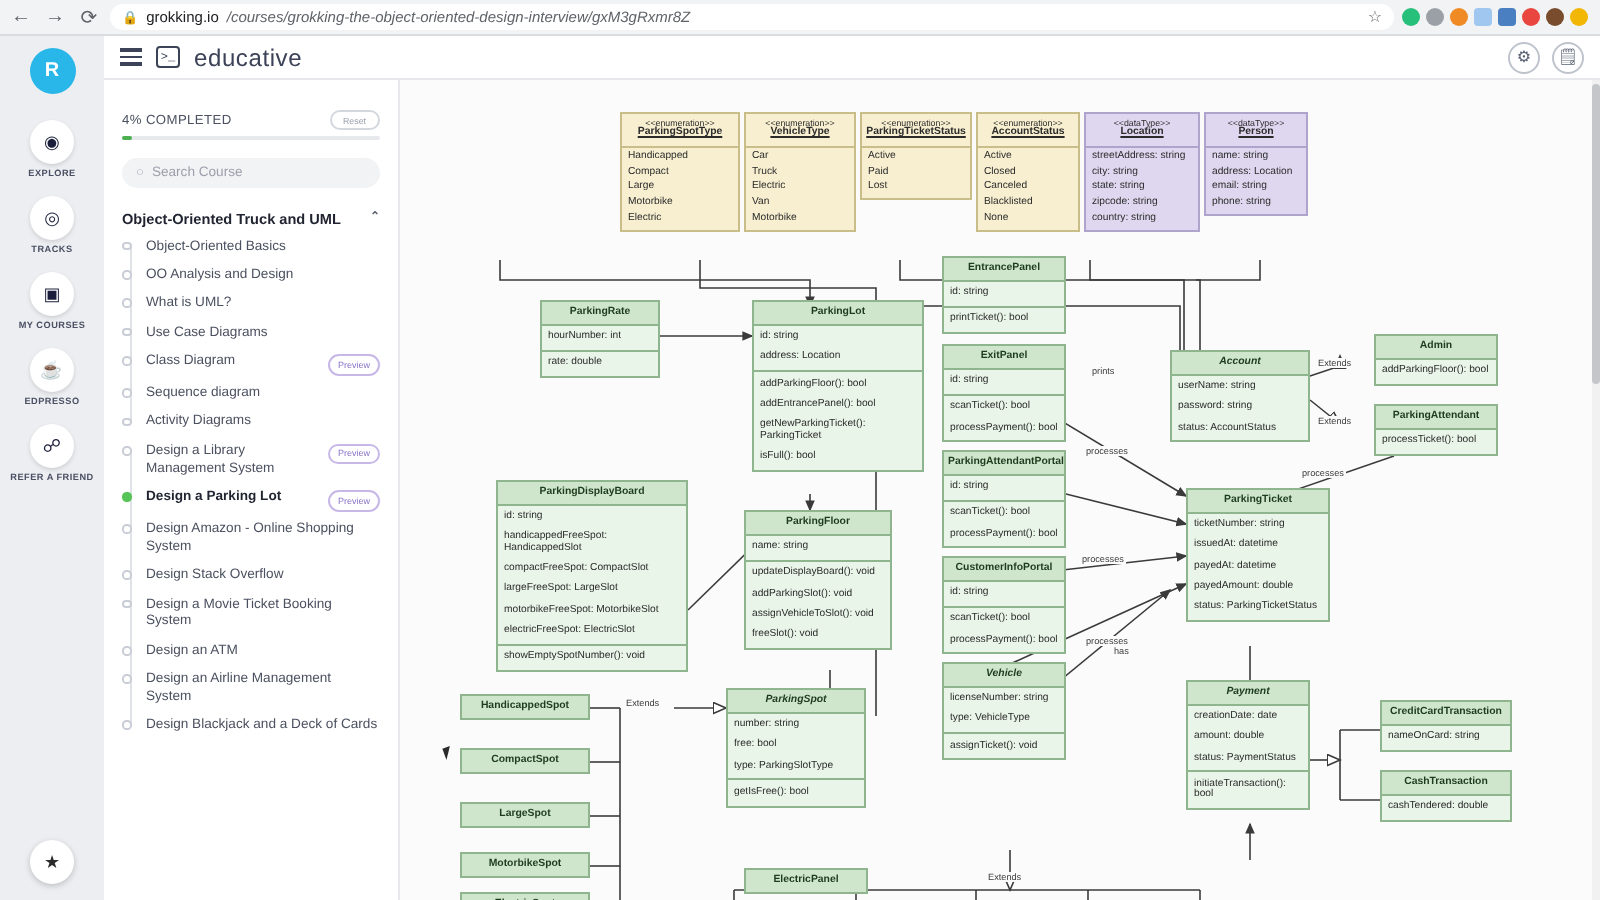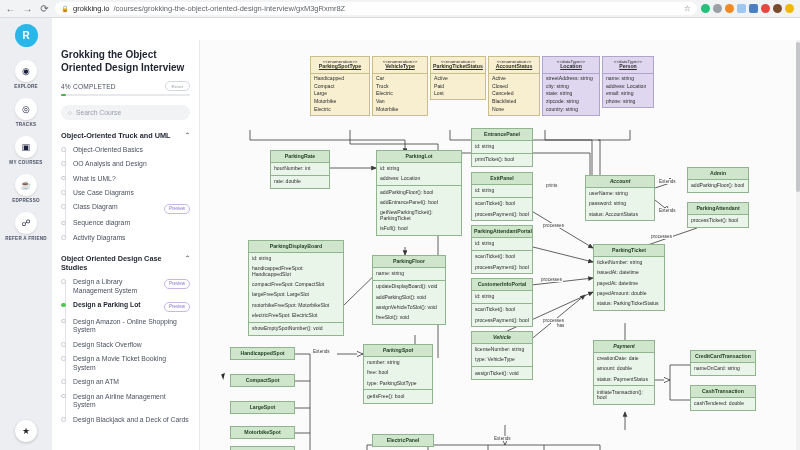--- a/index.html
+++ b/index.html
@@ -18,21 +18,21 @@
   }
   .nav-ico{ width:13px; height:13px; display:flex; align-items:center;
     justify-content:center; color:#5f6368; font-size:10px; flex:0 0 auto;}
   .omnibox{
     flex:1 1 auto; height:13px; background:#ffffff; border-radius:7px;
     display:flex; align-items:center; padding:0 6px; gap:4px;
     font-size:7.5px; color:#5f6368; overflow:hidden; white-space:nowrap;
   }
   .lock-ico{ font-size:6.5px; color:#5f6368; }
   .url-host{ color:#202124; }
-  .url-path{ color:#5f6368; }
+  .url-path{ color:#5f6368;font-style:italic; }
   .omni-star{ margin-left:auto; font-size:8px; color:#5f6368; }
   .ext-row{ display:flex; align-items:center; gap:3px; flex:0 0 auto; padding-right:2px;}
   .ext{ width:9px; height:9px; border-radius:50%; }
 
   
   .rail{
     position:absolute; left:0; top:18px; width:52px; height:432px;
     background:#eceef1; display:flex; flex-direction:column;
     align-items:center; padding-top:6px;
   }
@@ -223,23 +223,35 @@
     </div>
     <div class="rail-item">
       <div class="rail-circle">
           <span class="rail-glyph">☍</span>
         </div>
       <div class="rail-label">REFER A FRIEND</div>
     </div>
     <div class="rail-star">★</div>
   </div>
 
+  <div class="appbar">
+    <div class="hamburger">
+        <span></span>
+        <span></span>
+        <span></span>
+      </div>
+    <div class="brand-ico">&gt;_</div>
+    <div class="brand-name">educative</div>
+    <div class="appbar-right">
+      <div class="round-btn">⚙</div>
+      <div class="round-btn">🗒</div>
+    </div>
+  </div>
 
   <div class="sidebar">
-    <div class="course-title">Grokking the Object Oriented Design Interview</div>
     <div class="prog-row">
       <span class="prog-text">4% COMPLETED</span>
       <span class="reset-pill">Reset</span>
     </div>
     <div class="prog-track">
       <div class="prog-fill" style="width:4%"></div>
     </div>
     <div class="search-box">
       <span class="search-ico">○</span>
       <span class="search-ph">Search Course</span>
@@ -274,24 +286,20 @@
       <div class="toc-item">
           <span class="dot"></span>
           <span class="lbl">Sequence diagram</span>
         </div>
       <div class="toc-item">
           <span class="dot"></span>
           <span class="lbl">Activity Diagrams</span>
         </div>
     </div>
 
-    <div class="sec-head">
-      <span>Object Oriented Design Case Studies</span>
-      <span class="chev">⌃</span>
-    </div>
     <div class="toc">
       <div class="toc-item">
           <span class="dot"></span>
           <span class="lbl">Design a Library Management System</span>
           <span class="preview-pill">Preview</span>
         </div>
       <div class="toc-item active">
           <span class="dot"></span>
           <span class="lbl">Design a Parking Lot</span>
           <span class="preview-pill">Preview</span>

